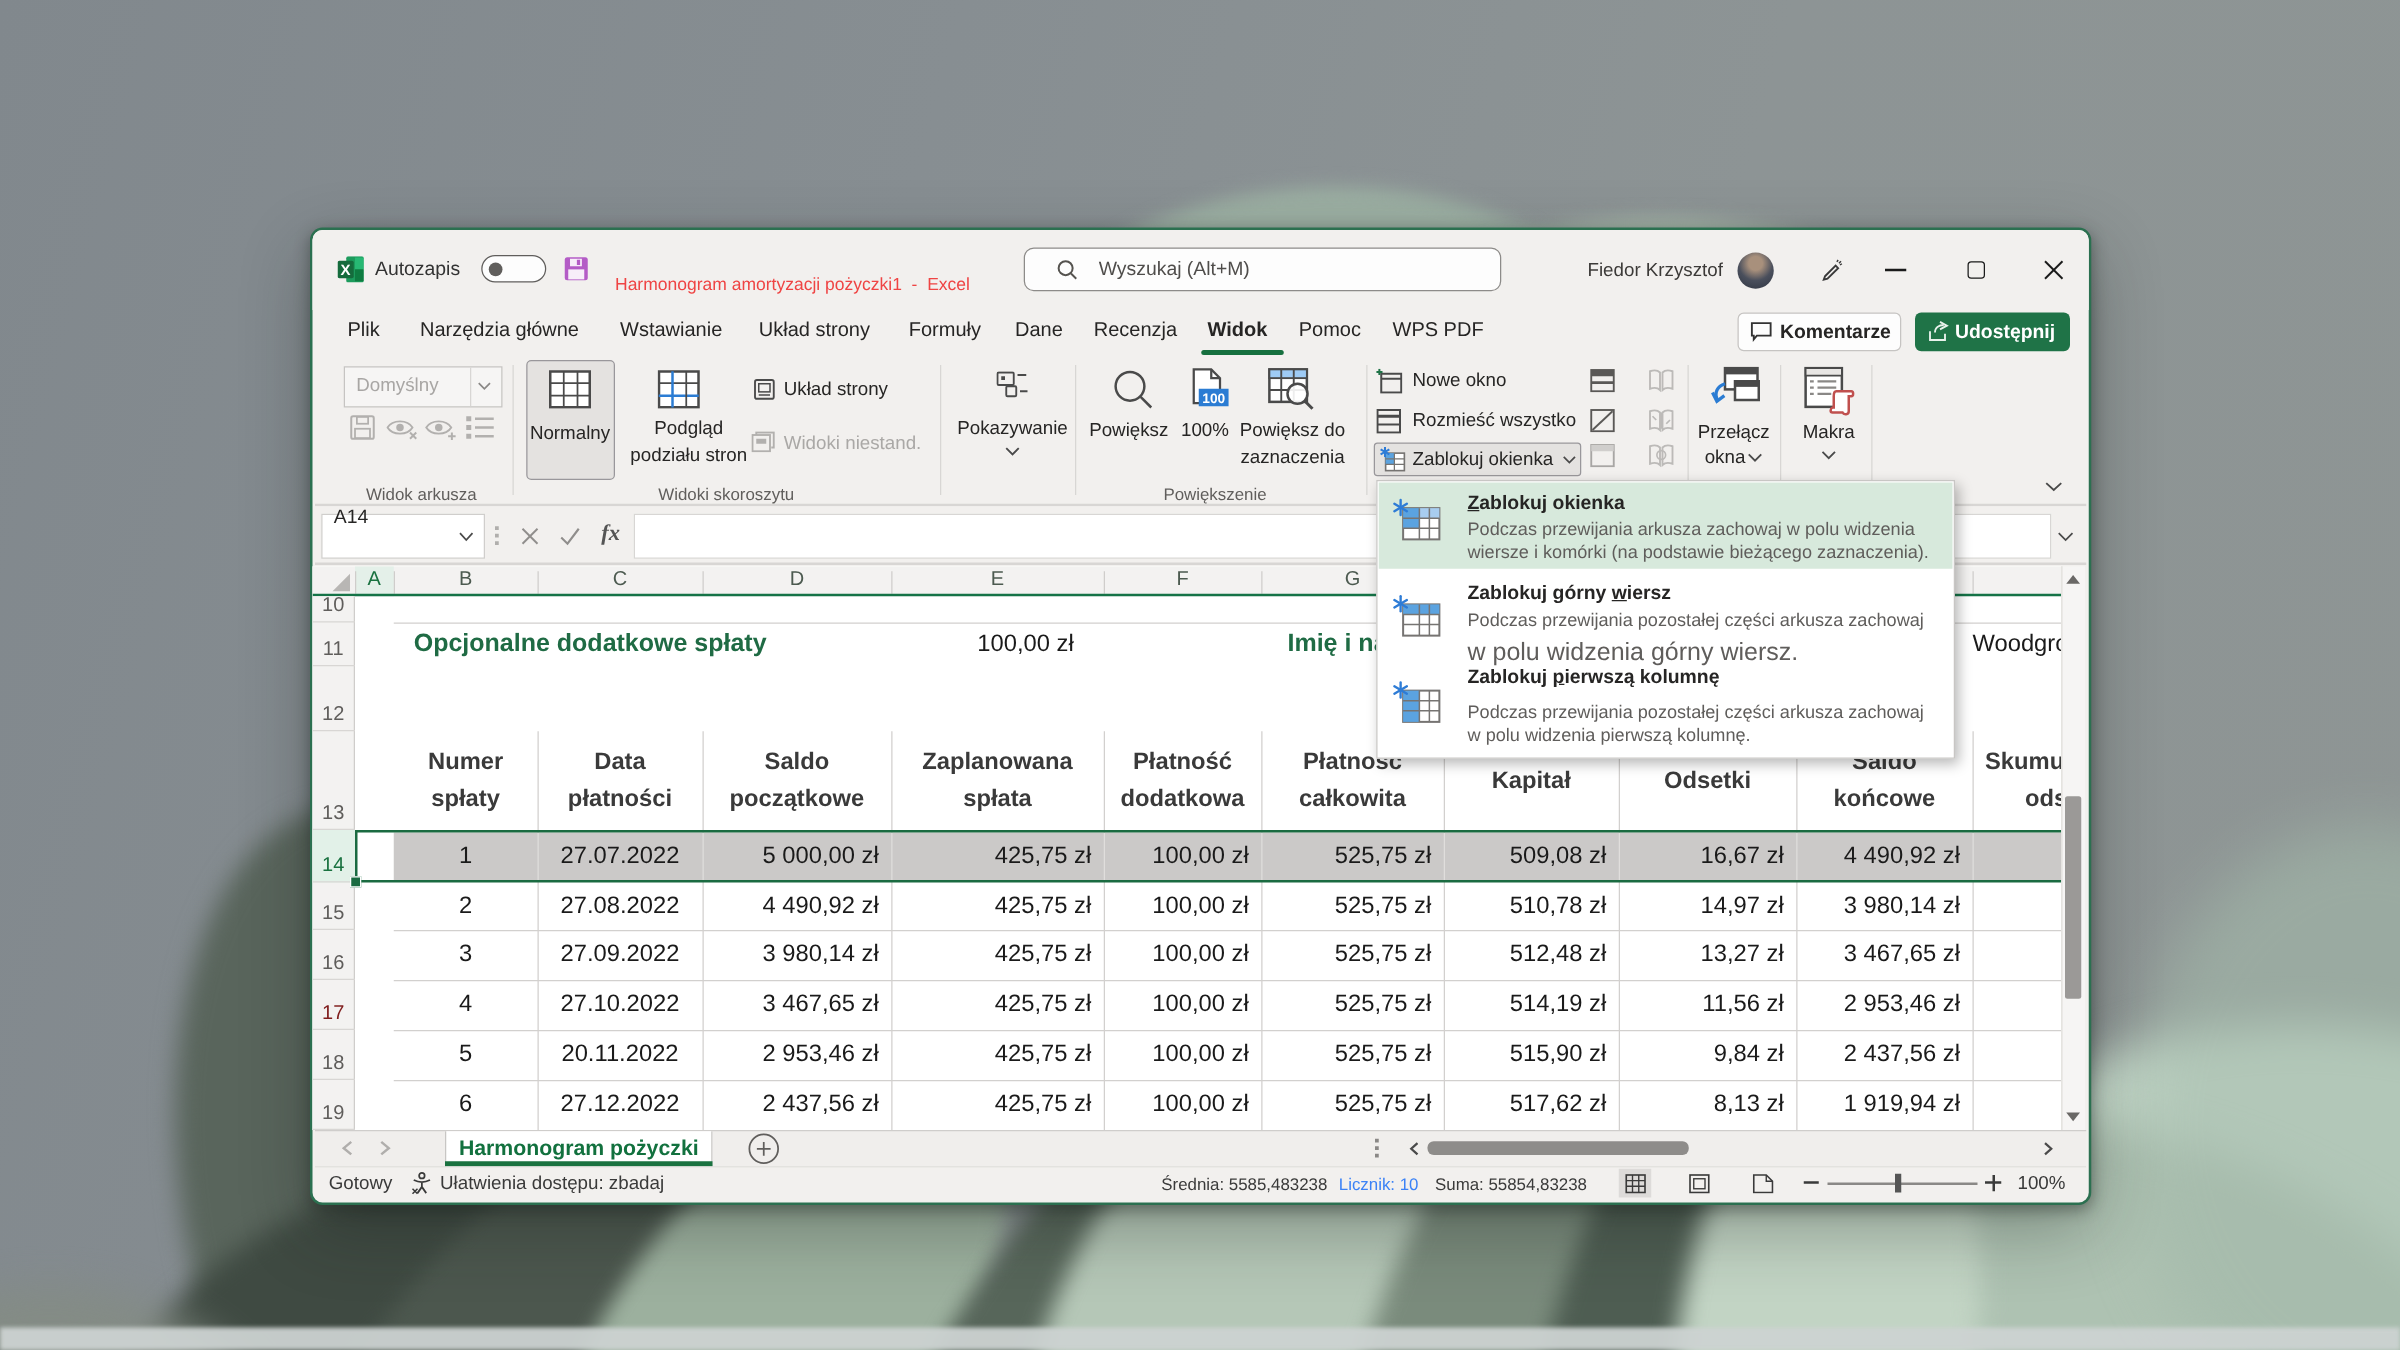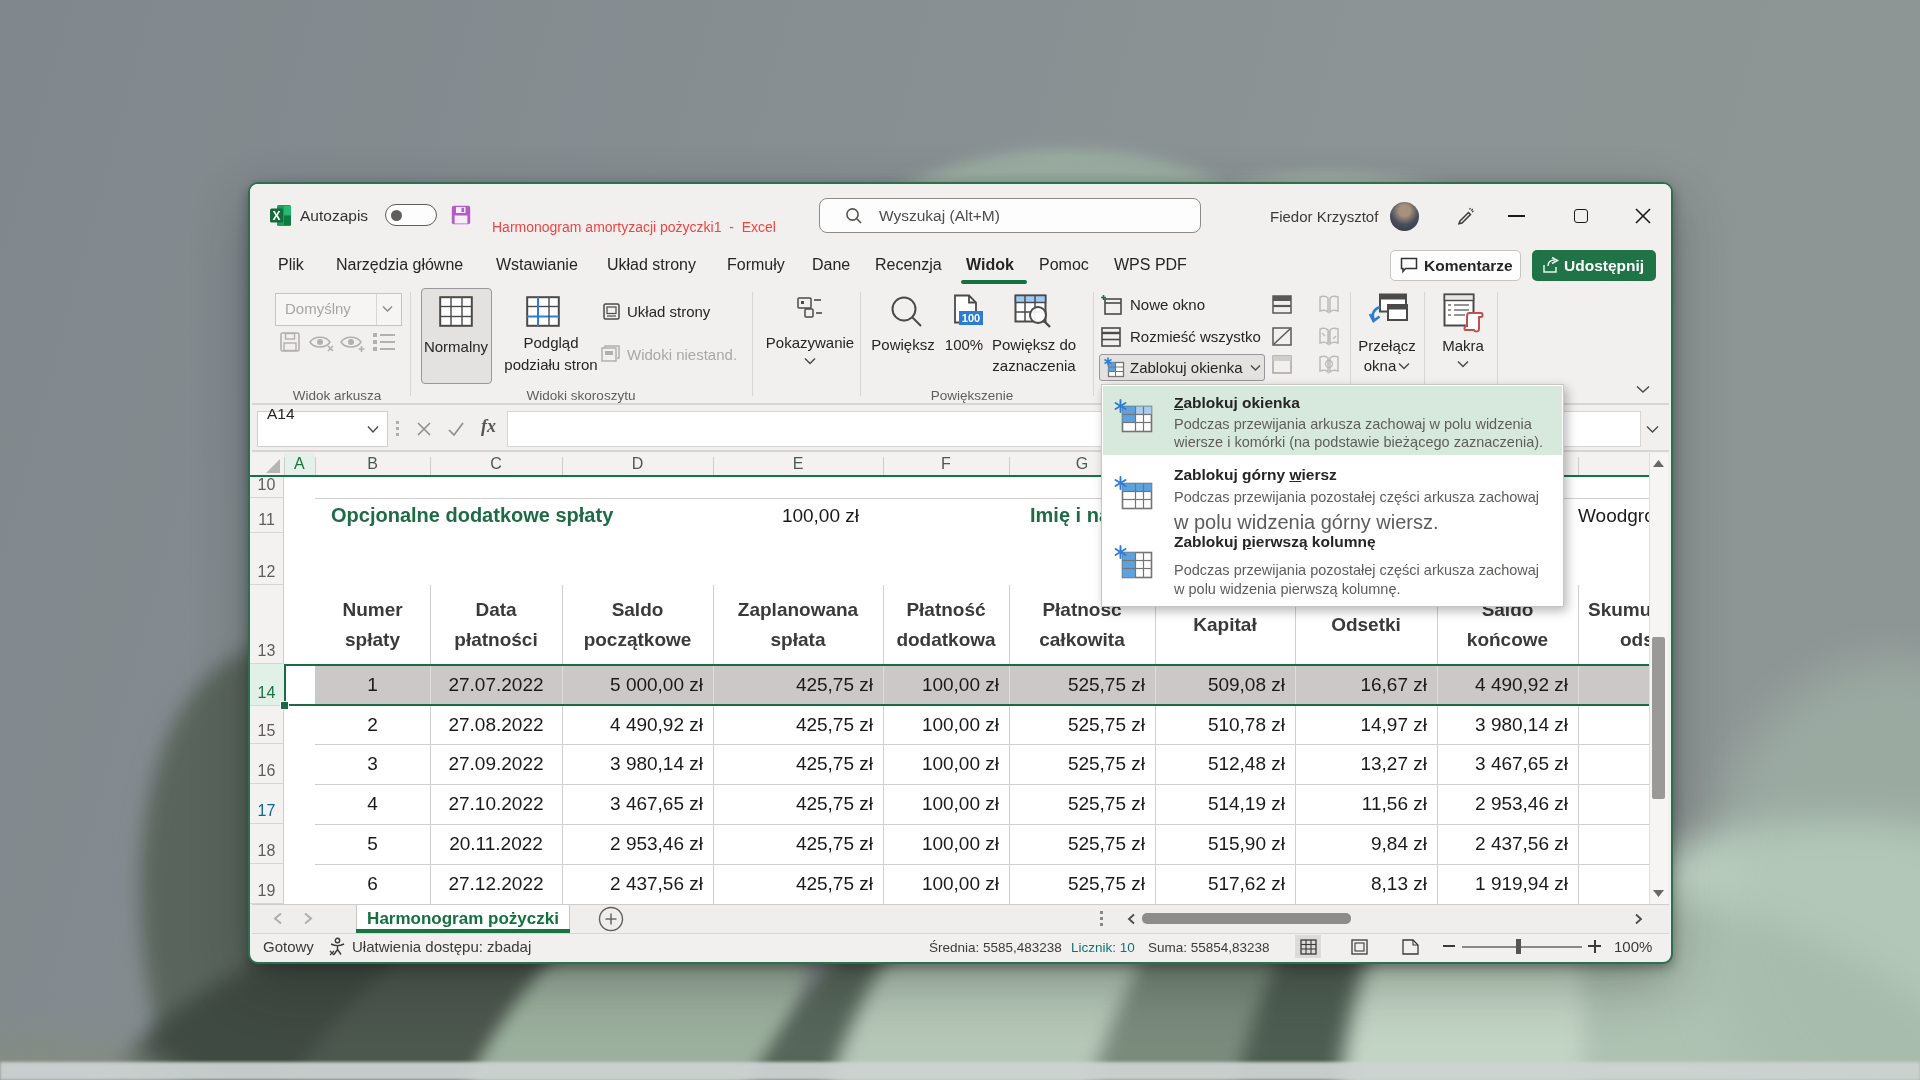--- a/index.html
+++ b/index.html
@@ -337,21 +337,21 @@
 <div class="a" style="left:0;top:209.5px;width:33.5px;height:1px;background:#d8d6d4;"></div>
 <div class="t" style="left:16.5px;top:188.5px;transform:translateX(-50%);font-size:16px;color:#5f5d5b;">13</div>
 <div class="a" style="left:0;top:210.5px;width:33.5px;height:42.0px;background:#e2f1e8;"></div>
 <div class="a" style="left:0;top:251.5px;width:33.5px;height:1px;background:#d8d6d4;"></div>
 <div class="t" style="left:16.5px;top:230.5px;transform:translateX(-50%);font-size:16px;color:#1a7240;">14</div>
 <div class="a" style="left:0;top:290px;width:33.5px;height:1px;background:#d8d6d4;"></div>
 <div class="t" style="left:16.5px;top:269px;transform:translateX(-50%);font-size:16px;color:#5f5d5b;">15</div>
 <div class="a" style="left:0;top:330px;width:33.5px;height:1px;background:#d8d6d4;"></div>
 <div class="t" style="left:16.5px;top:309px;transform:translateX(-50%);font-size:16px;color:#5f5d5b;">16</div>
 <div class="a" style="left:0;top:370px;width:33.5px;height:1px;background:#d8d6d4;"></div>
-<div class="t" style="left:16.5px;top:349px;transform:translateX(-50%);font-size:16px;color:#0369a1;">17</div>
+<div class="t" style="left:16.5px;top:349px;transform:translateX(-50%);font-size:16px;color:#7f1d1d;">17</div>
 <div class="a" style="left:0;top:410px;width:33.5px;height:1px;background:#d8d6d4;"></div>
 <div class="t" style="left:16.5px;top:389px;transform:translateX(-50%);font-size:16px;color:#5f5d5b;">18</div>
 <div class="a" style="left:0;top:450px;width:33.5px;height:1px;background:#d8d6d4;"></div>
 <div class="t" style="left:16.5px;top:429px;transform:translateX(-50%);font-size:16px;color:#5f5d5b;">19</div>
 <div class="a" style="left:65px;top:45px;width:1334px;height:1px;background:#d2d0ce;"></div>
 <div class="a" style="left:65px;top:291px;width:1334px;height:1px;background:#d2d0ce;"></div>
 <div class="a" style="left:65px;top:331px;width:1334px;height:1px;background:#d2d0ce;"></div>
 <div class="a" style="left:65px;top:371px;width:1334px;height:1px;background:#d2d0ce;"></div>
 <div class="a" style="left:65px;top:411px;width:1334px;height:1px;background:#d2d0ce;"></div>
 <div class="a" style="left:180px;top:131.5px;width:1px;height:319.5px;background:#d2d0ce;"></div>
@@ -485,21 +485,21 @@
   </svg>
 <div class="a" style="left:252px;top:933px;width:1417px;height:27px;background:#f2f0ee;border-top:1px solid #d8d6d4;box-sizing:border-box;border-radius:0 0 9px 9px;"></div>
 <div class="t" style="left:263px;top:938px;font-size:15px;color:#3a3a3a;">Gotowy</div>
 <svg class="a" style="left:328px;top:937px" width="19" height="19" viewBox="0 0 19 19">
 <circle cx="9.5" cy="3.5" r="2.2" fill="none" stroke="#3a3a3a" stroke-width="1.4"></circle>
 <path d="M3 7 c4 2 9 2 13 0 M9.5 8.5 v4 M9.5 12.5 l-3.5 5 M9.5 12.5 l3.5 5" fill="none" stroke="#3a3a3a" stroke-width="1.4"></path>
 <path d="M2 14 l4 4 M6 14 l-4 4" stroke="#3a3a3a" stroke-width="1.2"></path>
 </svg>
 <div class="t" style="left:352px;top:938px;font-size:15px;color:#3a3a3a;">Ułatwienia dostępu: zbadaj</div>
 <div class="t" style="left:929px;top:940px;font-size:13.5px;color:#3a3a3a;">Średnia: 5585,483238</div>
-<div class="t" style="left:1071px;top:940px;font-size:13.5px;color:#0f766e;text-align:right;">Licznik: 10</div>
+<div class="t" style="left:1071px;top:940px;font-size:13.5px;color:#3b82f6;text-align:right;">Licznik: 10</div>
 <div class="t" style="left:1148px;top:940px;font-size:13.5px;color:#3a3a3a;">Suma: 55854,83238</div>
 <div class="a" style="left:1295px;top:935px;width:26px;height:23px;background:#dddbd9;"></div>
 <svg class="a" style="left:1300px;top:939px" width="17" height="16" viewBox="0 0 17 16">
 <rect x="1" y="1" width="15" height="14" fill="none" stroke="#3a3a3a" stroke-width="1.3"></rect>
 <line x1="1" y1="5.5" x2="16" y2="5.5" stroke="#3a3a3a" stroke-width="1.1"></line>
 <line x1="1" y1="10" x2="16" y2="10" stroke="#3a3a3a" stroke-width="1.1"></line>
 <line x1="6" y1="1" x2="6" y2="15" stroke="#3a3a3a" stroke-width="1.1"></line>
 <line x1="11" y1="1" x2="11" y2="15" stroke="#3a3a3a" stroke-width="1.1"></line>
 </svg>
 <svg class="a" style="left:1351px;top:939px" width="17" height="16" viewBox="0 0 17 16">

